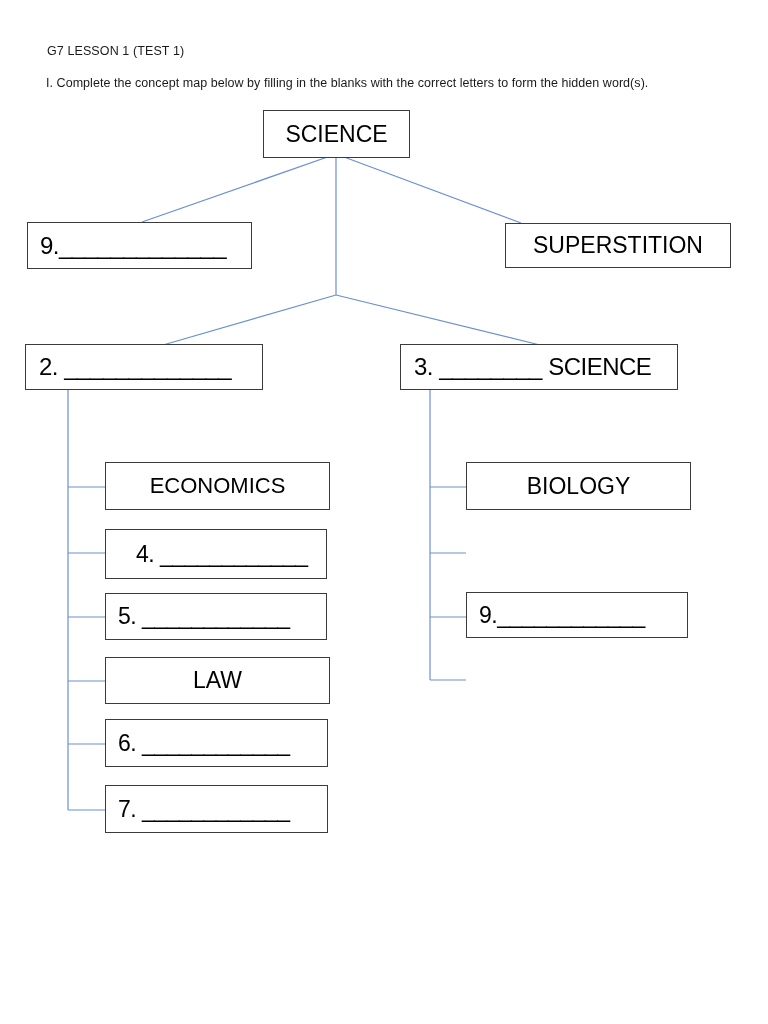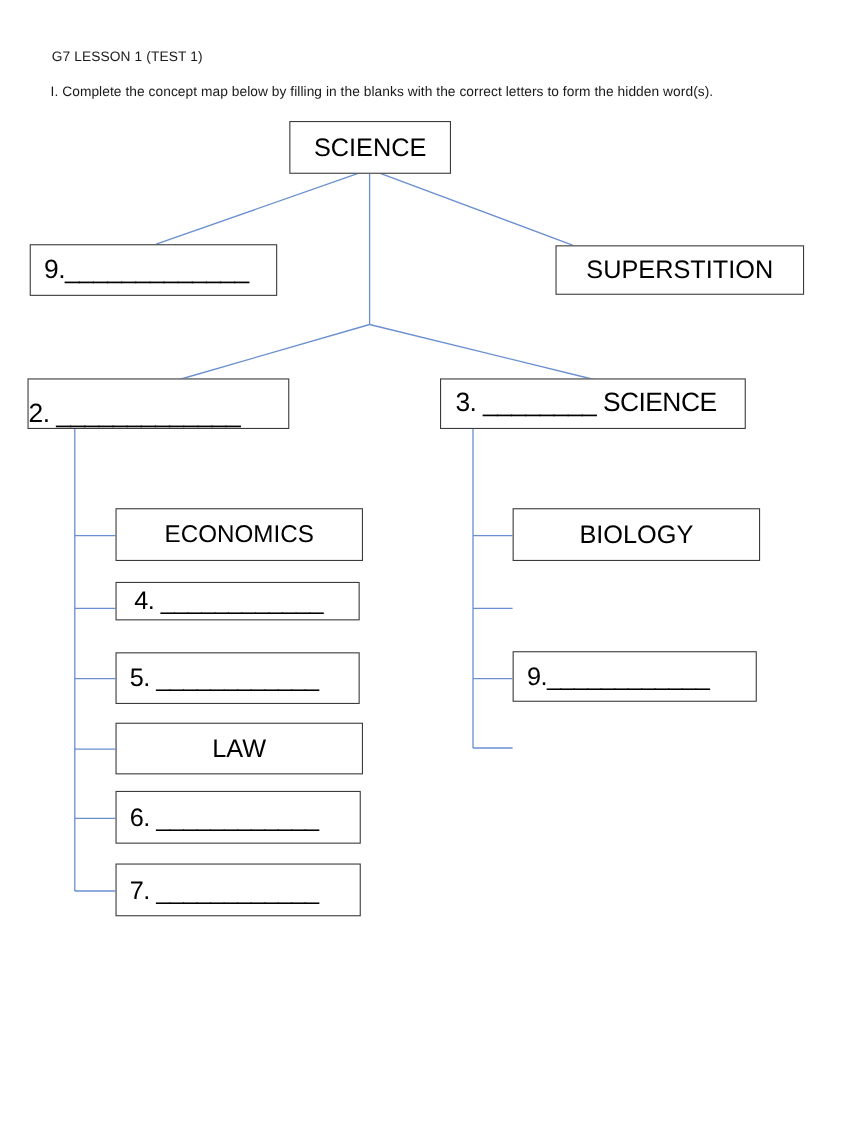--- a/index.html
+++ b/index.html
@@ -126,33 +126,33 @@
   </div>
 
   <div class="node left" style="left:27px; top:222px; width:225px; height:47px; padding-left:12px;">
     <span class="txt blank" style="font-size:24px;">9._____________</span>
   </div>
 
   <div class="node center" style="left:505px; top:223px; width:226px; height:45px;">
     <span class="txt" style="font-size:23px;">SUPERSTITION</span>
   </div>
 
-  <div class="node left" style="left:25px; top:344px; width:238px; height:46px; align-items:flex-end;">
+  <div class="node left" style="left:25px; top:344px; width:238px; height:46px; padding-left:13px;">
     <span class="txt blank" style="font-size:24px;">2. _____________</span>
   </div>
 
   <div class="node left" style="left:400px; top:344px; width:278px; height:46px; padding-left:13px;">
     <span class="txt blank" style="font-size:24px;">3. ________ SCIENCE</span>
   </div>
 
   <div class="node center" style="left:105px; top:462px; width:225px; height:48px;">
     <span class="txt" style="font-size:22px;">ECONOMICS</span>
   </div>
 
-  <div class="node left" style="left:105px; top:529px; width:222px; height:35px; padding-left:16px;">
+  <div class="node left" style="left:105px; top:529px; width:222px; height:50px; padding-left:30px;">
     <span class="txt blank" style="font-size:23px;">4. ____________</span>
   </div>
 
   <div class="node left" style="left:105px; top:593px; width:222px; height:47px; padding-left:12px;">
     <span class="txt blank" style="font-size:23px;">5. ____________</span>
   </div>
 
   <div class="node center" style="left:105px; top:657px; width:225px; height:47px;">
     <span class="txt" style="font-size:23px;">LAW</span>
   </div>

